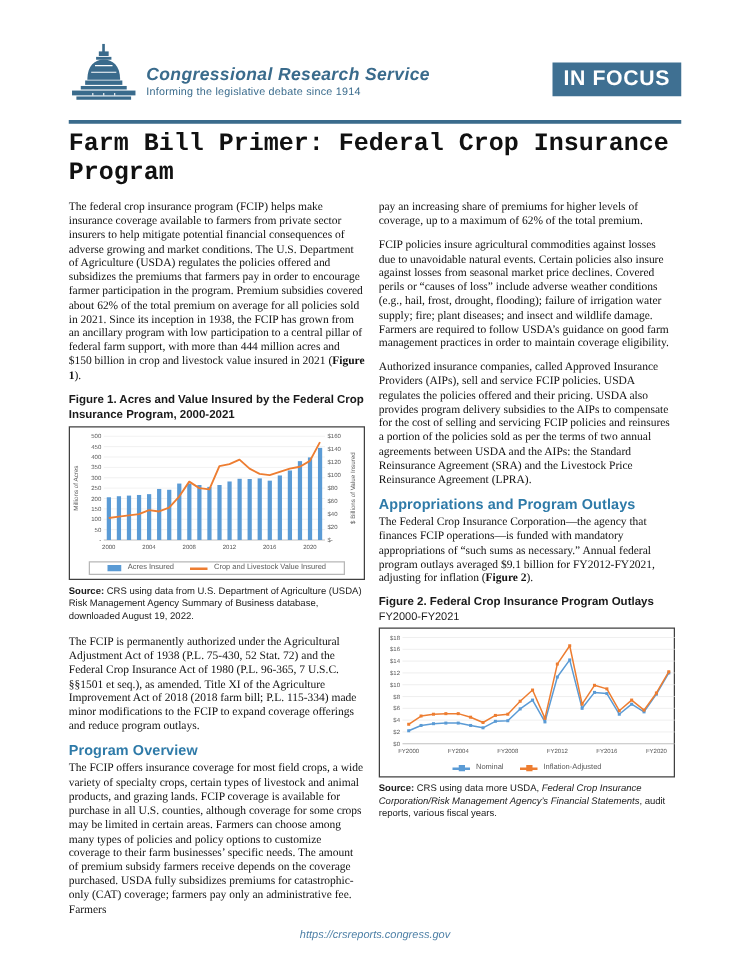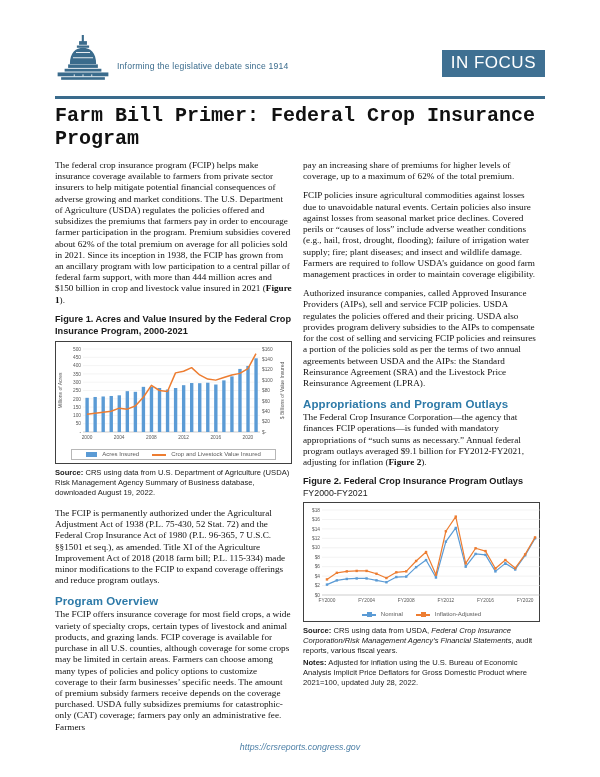--- a/index.html
+++ b/index.html
@@ -13,21 +13,21 @@
   .inner{padding:34px 55px 0 55px;}
   
   .logo-row{display:flex;align-items:center;height:62px;}
   .logo-icon{flex:0 0 auto;margin-right:6px;}
   .logo-text{display:flex;flex-direction:column;justify-content:center;}
   .org-name{font-family:"Liberation Sans",sans-serif;font-weight:bold;font-style:italic;
             font-size:14px;color:var(--brand);letter-spacing:.3px;line-height:1.1;}
   .tagline{font-family:"Liberation Sans",sans-serif;font-size:8.6px;color:var(--brand);
            margin-top:1px;letter-spacing:.2px;}
   .badge{margin-left:auto;background:var(--badge);color:#fff;
-         font-family:"Liberation Sans",sans-serif;font-weight:normal;font-size:17px;
+         font-family:"Liberation Sans",sans-serif;font-weight:bold;font-size:17px;
          padding:3px 9px 4px;letter-spacing:.5px;align-self:flex-start;margin-top:16px;}
   .header-rule{height:3px;background:var(--brand);margin-top:0px;}
   .date-line{text-align:right;font-size:9.5px;margin-top:9px;}
   h1.title{font-size:20px;margin:5px 0 10px;font-weight:bold;font-family:Liberation Mono, monospace;}
   
   .columns{display:flex;gap:11px;}
   .col{width:237px;font-size:9.2px;line-height:1.22;}
   .col p{margin:0 0 8px;}
   .section-heading{font-family:"Liberation Sans",sans-serif;font-weight:bold;
                    color:var(--heading);font-size:11.5px;margin:1px 0 1px;letter-spacing:.1px;}
@@ -78,20 +78,21 @@
             <g stroke="#ffffff" stroke-width="1">
               <line x1="24" y1="20" x2="40" y2="20"></line>
               <line x1="20.5" y1="26" x2="43.5" y2="26"></line>
               <line x1="22" y1="45" x2="22" y2="47.2"></line>
               <line x1="32" y1="45" x2="32" y2="47.2"></line>
               <line x1="42" y1="45" x2="42" y2="47.2"></line>
             </g>
           </svg>
         </span>
         <div class="logo-text">
+          <div class="org-name">Congressional Research Service</div>
           <div class="tagline">Informing the legislative debate since 1914</div>
         </div>
         <div class="badge">IN FOCUS</div>
       </div>
       <div class="header-rule"></div>
       <h1 class="title">Farm Bill Primer: Federal Crop Insurance Program</h1>
     </header>
 
     <div class="columns">
 
@@ -273,22 +274,21 @@
                 <span class="mk"></span>
               </span>
             <span class="lg-label">Nominal</span>
             <span class="sw-lm orange" style="margin-left:8px;">
                 <span class="mk"></span>
               </span>
             <span class="lg-label">Inflation-Adjusted</span>
           </div>
         </div>
 
-        <div class="srcnotes"><span class="lbl">Source:</span><span> CRS using data from USDA, </span><span class="it">Federal Crop Insurance Corporation/Risk Management Agency’s Financial Statements</span><span>, audit reports, various fiscal years.</span></div>
-        <div class="srcnotes"><span class="lbl">Notes:</span><span> Adjusted for inflation using the U.S. Bureau of Economic Analysis Implicit Price Deflators for Gross Domestic Product where 2021=100, updated July 28, 2022.</span></div>
+        <div class="srcnotes"><span class="lbl">Source:</span><span> CRS using data more USDA, </span><span class="it">Federal Crop Insurance Corporation/Risk Management Agency’s Financial Statements</span><span>, audit reports, various fiscal years.</span></div>
 
         <div class="gap8"></div>
       </div>
     </div>
   </div>
 
   <div class="footer">
     <a href="#">https://crsreports.congress.gov</a>
   </div>
 </div>

